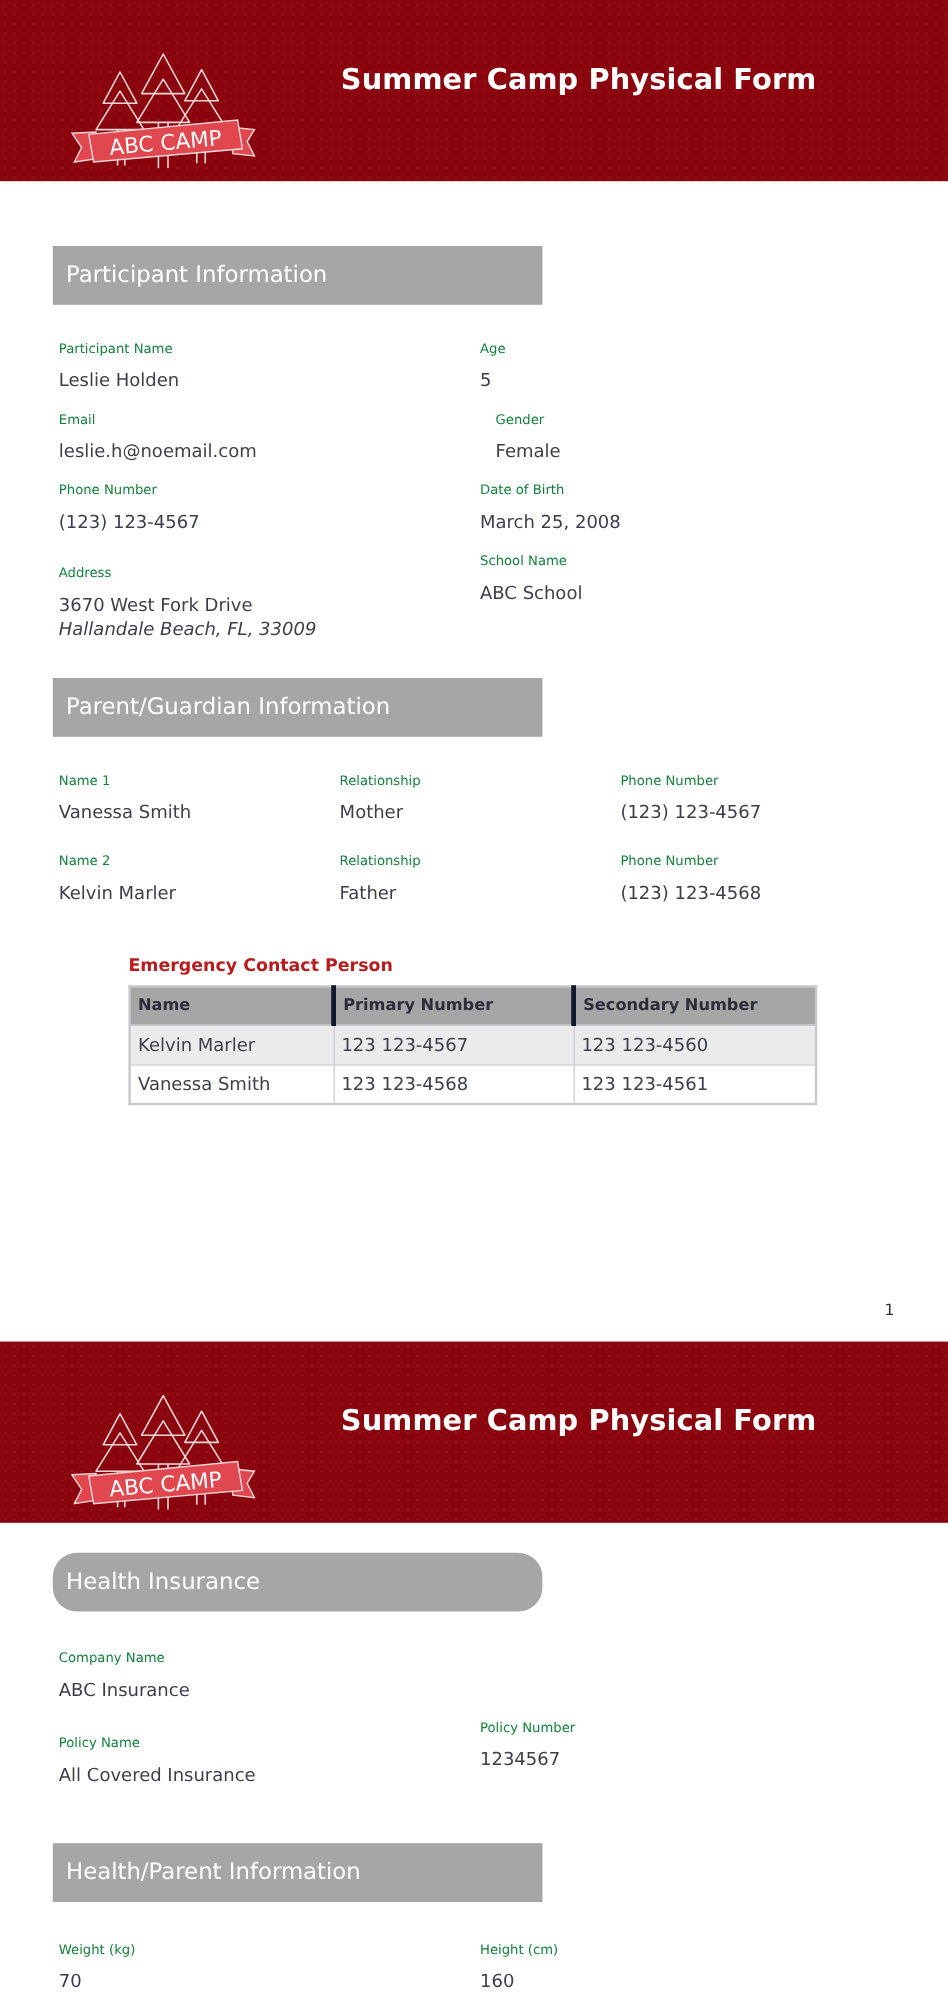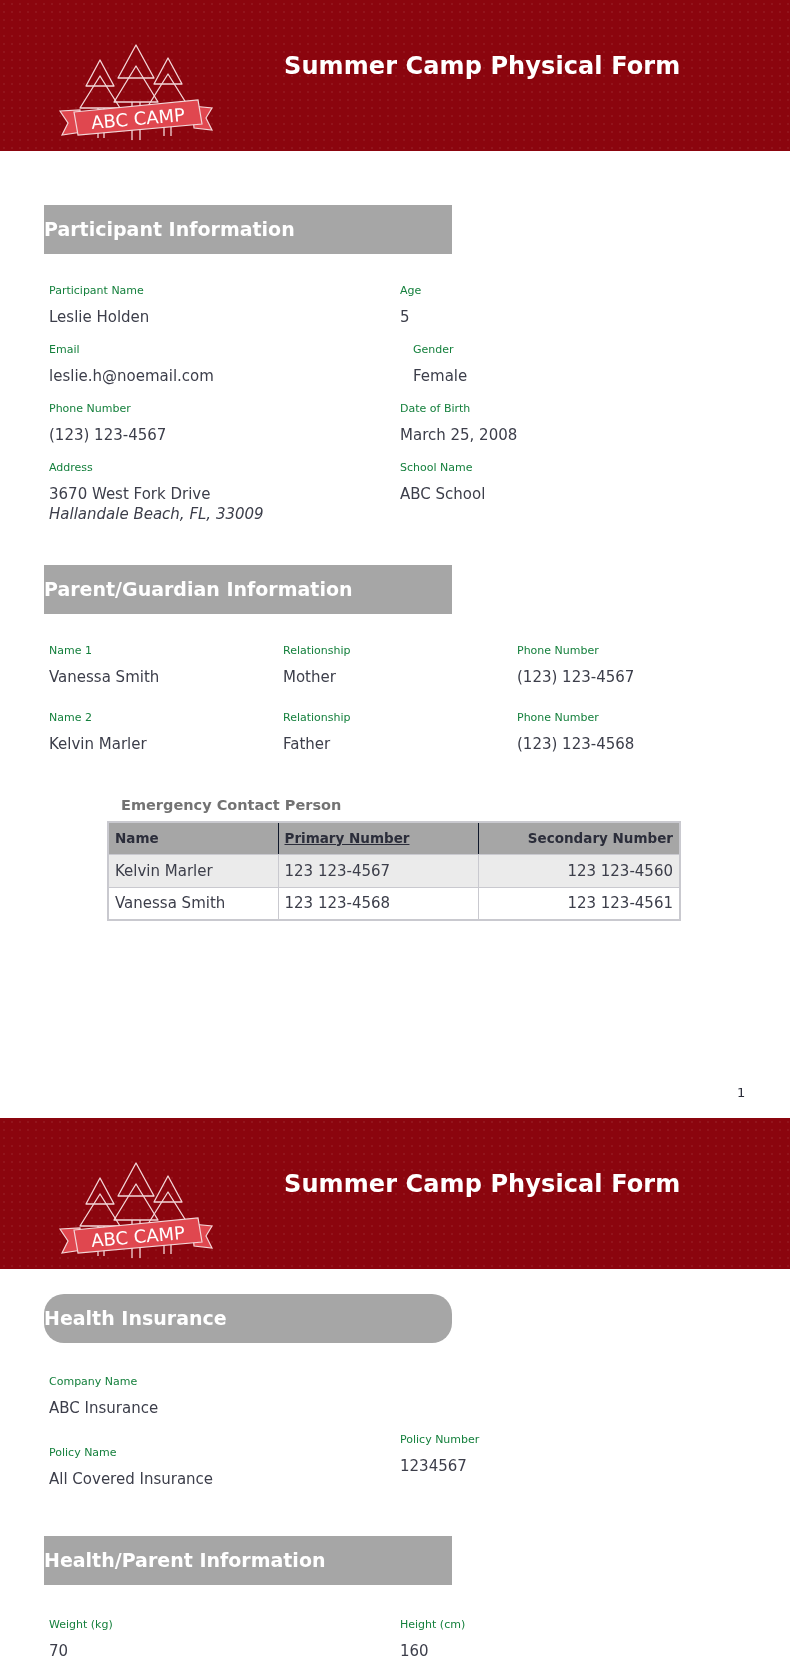--- a/index.html
+++ b/index.html
@@ -15,47 +15,47 @@
   .header .logo { position: absolute; left: 58px; top: 40px; width: 156px; height: 106px; }
   .header .title {
     position: absolute; left: 284px; top: 52px;
     color: #ffffff; font-weight: bold; font-size: 24px; letter-spacing: 0.1px;
     font-family: "DejaVu Sans", sans-serif;
   }
 
   .section-bar {
     position: absolute; left: 44px; width: 408px; height: 49px;
     background: #a6a6a6;
-    color: #ffffff; font-weight: bold; font-size: 19px;
-    line-height: 49px;
+    color: #ffffff; font-weight: normal; font-size: 19px;
+    padding-left: 11px; line-height: 49px;
   }
 
   .field { position: absolute; }
   .field .label { font-weight: normal; font-size: 11px; color: #15803d; line-height: 18px; }
   .field .value { font-size: 15px; color: #3c3e4a; line-height: 20px; margin-top: 7px; }
   .field .value + .value { margin-top: 0; font-style: italic; }
 
-  .subhead { position: absolute; left: 121px; top: 797px; font-weight: bold; font-size: 14.5px; color: #737373; }
+  .subhead { position: absolute; left: 107px; top: 797px; font-weight: bold; font-size: 14.5px; color: #b91c1c; }
 
   .ec-table {
     position: absolute; left: 107px; top: 821px; width: 574px;
     border-collapse: collapse; border: 2px solid #c9c9cf; border-radius: 3px;
     font-size: 15px;
   }
   .ec-table th {
     background: #a6a6a6; color: #2b2d3a; font-weight: bold; font-size: 13.5px;
     text-align: left; height: 32px; padding: 0 6px;
-    border-right: 1px solid #0f172a; border-bottom: 1px solid #c9c9cf;
+    border-right: 4px solid #0f172a; border-bottom: 1px solid #c9c9cf;
   }
   .ec-table td {
     height: 33px; padding: 0 6px; color: #3c3e4a;
     border-right: 1px solid #c9c9cf; border-bottom: 1px solid #c9c9cf;
   }
   .ec-table tr.alt td { background: #ebebeb; }
-  .ec-table th:last-child, .ec-table td:last-child { border-right: none; text-align: right; }
+  .ec-table th:last-child, .ec-table td:last-child { border-right: none; }
 
   .page-number { position: absolute; left: 737px; top: 1085px; font-size: 13px; color: #2b2d3a; }
 </style>
 </head>
 <body>
 
 <div class="header" style="top:0;">
   <svg class="logo" viewBox="0 0 156 106">
     <g fill="none" stroke="#f3d6d8" stroke-width="1.3" stroke-linejoin="round">
 
@@ -106,21 +106,21 @@
 
 <div class="field" style="left:49px; top:400px;">
   <div class="label">Phone Number</div>
   <div class="value">(123) 123-4567</div>
 </div>
 <div class="field" style="left:400px; top:400px;">
   <div class="label">Date of Birth</div>
   <div class="value">March 25, 2008</div>
 </div>
 
-<div class="field" style="left:49px; top:459px;">
+<div class="field" style="left:49px; top:469px;">
   <div class="label">Address</div>
   <div class="value">3670 West Fork Drive</div>
   <div class="value">Hallandale Beach, FL, 33009</div>
 </div>
 <div class="field" style="left:400px; top:459px;">
   <div class="label">School Name</div>
   <div class="value">ABC School</div>
 </div>
 
 <div class="section-bar" style="top:565px;">Parent/Guardian Information</div>
@@ -149,21 +149,21 @@
 <div class="field" style="left:517px; top:709px;">
   <div class="label">Phone Number</div>
   <div class="value">(123) 123-4568</div>
 </div>
 
 <div class="subhead">Emergency Contact Person</div>
 <table class="ec-table">
   <thead>
     <tr>
       <th style="width:170px;">Name</th>
-      <th style="width:200px;text-decoration:underline;">Primary Number</th>
+      <th style="width:200px;">Primary Number</th>
       <th>Secondary Number</th>
     </tr>
   </thead>
   <tbody>
     <tr class="alt">
       <td>Kelvin Marler</td>
       <td>123 123-4567</td>
       <td>123 123-4560</td>
     </tr>
     <tr>

